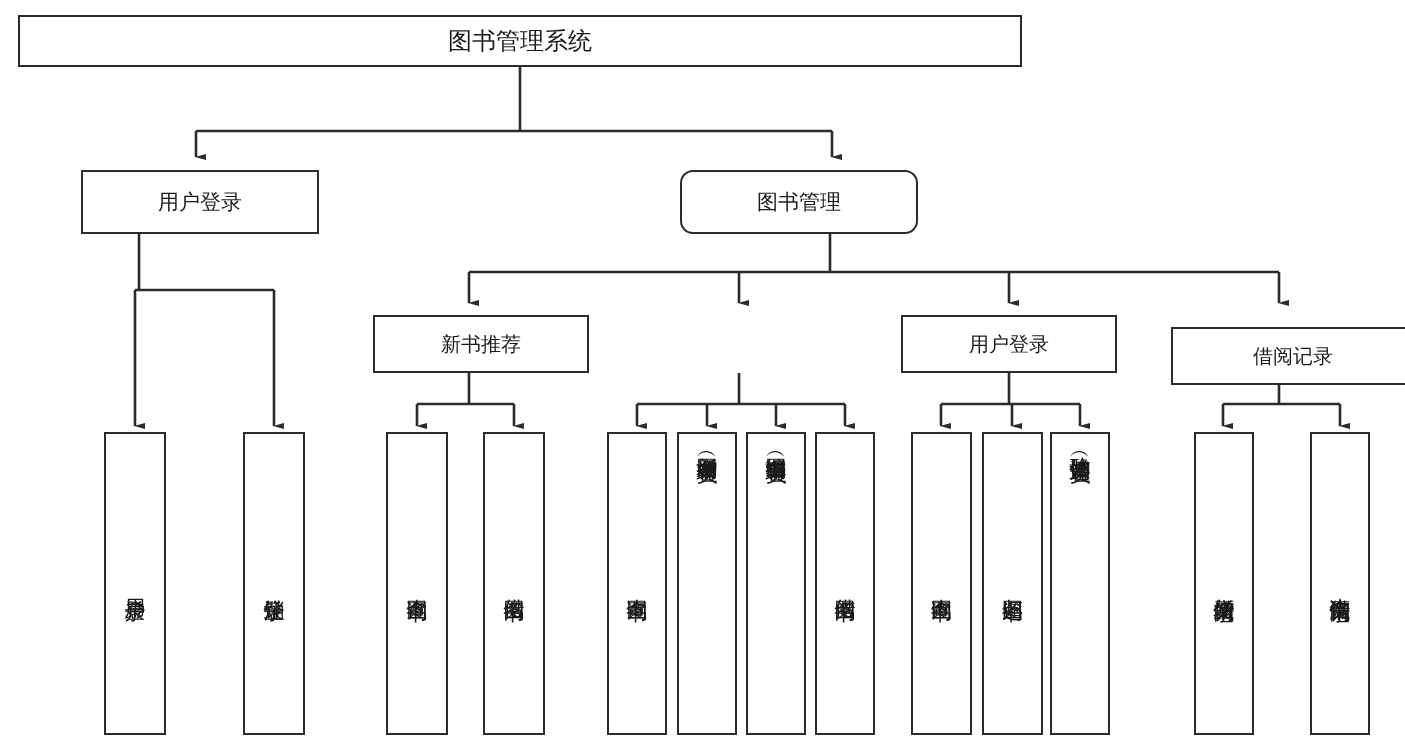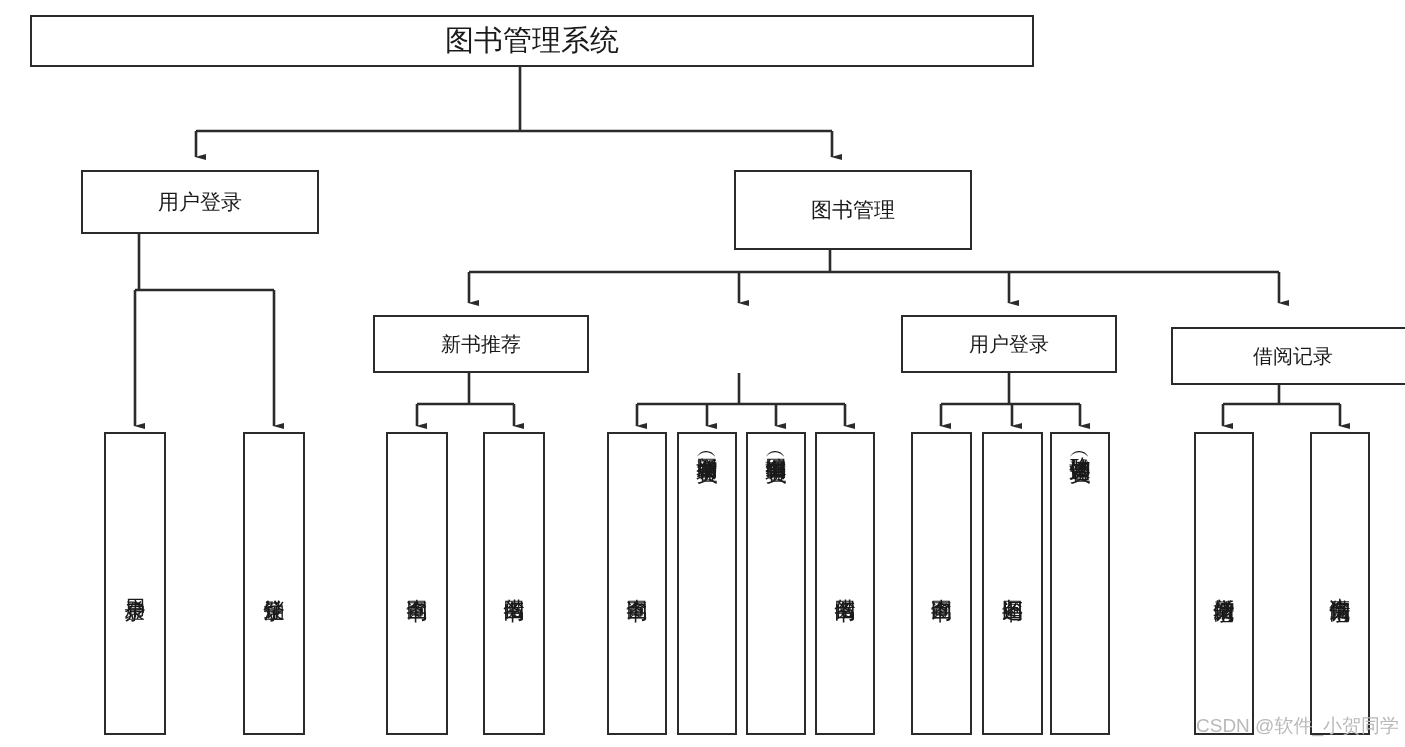--- a/index.html
+++ b/index.html
@@ -32,22 +32,21 @@
     border: 2px solid #2b2b2b;
     background: #ffffff;
     color: #1a1a1a;
     display: flex;
     align-items: center;
     justify-content: center;
     text-align: center;
     line-height: 1.15;
   }
   .node.root {
-    font-size: 29px;
-    margin-left: 12px;
+    font-size: 24px;
   }
   .node.level2 {
     font-size: 21px;
   }
   .node.level3 {
     font-size: 20px;
   }
   
   .node.leaf {
     writing-mode: vertical-rl;
@@ -124,21 +123,21 @@
     </g>
   </svg>
 
   <div class="node root" style="left:18px; top:15px; width:1004px; height:52px;">
     <span>图书管理系统</span>
   </div>
 
   <div class="node level2" style="left:81px; top:170px; width:238px; height:64px;">
     <span>用户登录</span>
   </div>
-  <div class="node level2" style="left:734px; top:170px; width:238px; height:80px;">
+  <div class="node level2" style="left:680px; top:170px; width:238px; height:64px;border-radius:13px;">
     <span>图书管理</span>
   </div>
 
   <div class="node level3" style="left:373px; top:315px; width:216px; height:58px;">
     <span>新书推荐</span>
   </div>
   <div class="node level3" style="left:901px; top:315px; width:216px; height:58px;">
     <span>用户登录</span>
   </div>
   <div class="node level3" style="left:1171px; top:327px; width:244px; height:58px;">
@@ -182,15 +181,14 @@
     <span>确认归还（管理员）</span>
   </div>
 
   <div class="node leaf" style="left:1194px; top:432px; width:60px; height:303px;">
     <span>新增借阅记录</span>
   </div>
   <div class="node leaf" style="left:1310px; top:432px; width:60px; height:303px;">
     <span>查询借阅记录</span>
   </div>
 
-  <div class="watermark" style="left:1196px; top:713px;">CSDN @软件_小贺同学</div>
 
 </div>
 
 </body></html>

